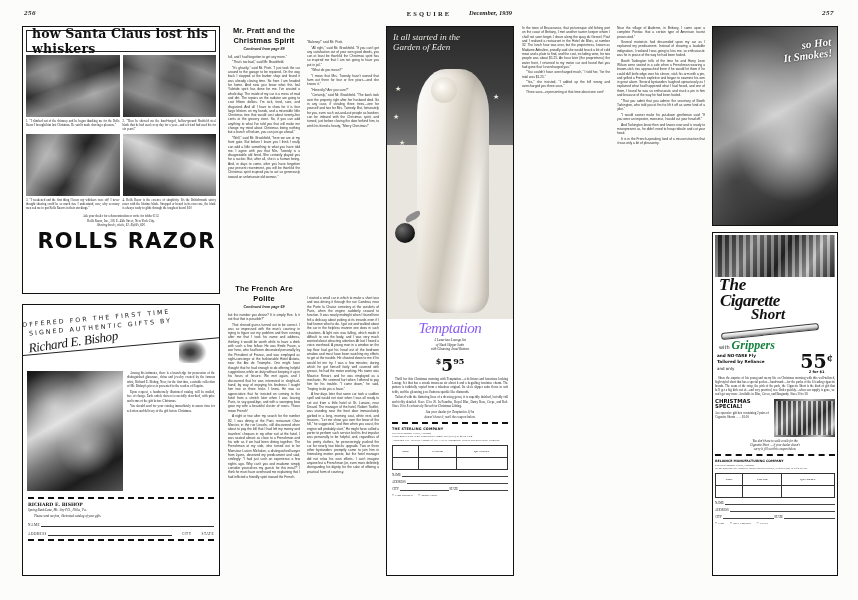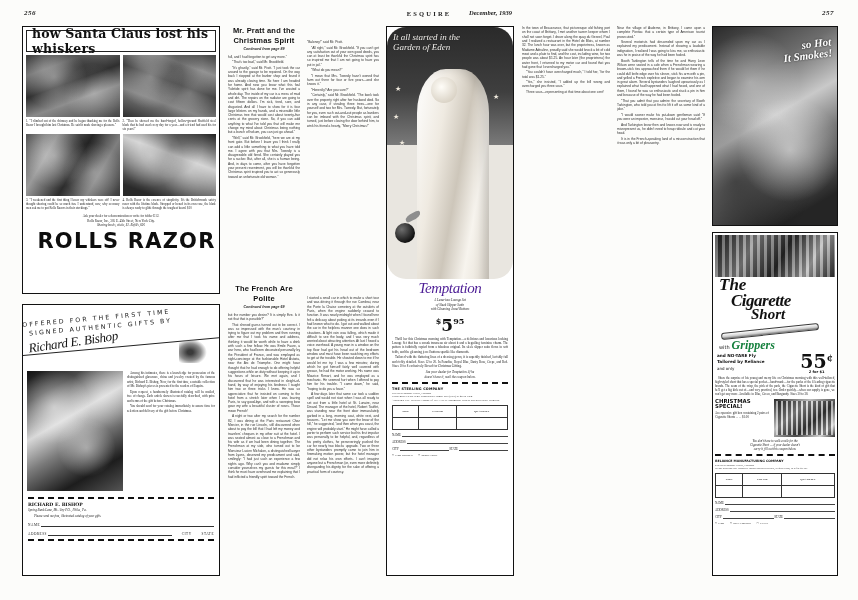--- a/index.html
+++ b/index.html
@@ -70,36 +70,36 @@
   .cp-name{font-family:"DejaVu Serif",serif;font-size:4.6px;font-weight:bold;color:#111;}
   .cp-addr{font-size:3.3px;font-style:italic;color:#222;margin-top:.5px;}
   .cp-ask{font-size:3.2px;font-style:italic;color:#222;margin:2px 0 0 6px;}
   .fl{display:flex;align-items:flex-end;margin-top:3px;font-size:3.4px;letter-spacing:.5px;color:#222;}
   .fl .lbl{white-space:nowrap;}
   .fl .ln{flex:1;border-bottom:1px solid #333;margin-left:1px;height:5px;}
   .fl .lbl2{margin-left:10px;white-space:nowrap;}
 
   
   #temptation-ad{position:absolute;left:386px;top:26px;width:128px;height:550px;background:#fff;border:1px solid #111;box-sizing:border-box;overflow:hidden;}
-  .temp-art{position:relative;height:252px;background:#e9e6e0;overflow:hidden;border-radius:19px;}
+  .temp-art{position:relative;height:292px;background:#e9e6e0;overflow:hidden;}
   .temp-dark{position:absolute;left:0;top:0;width:100%;height:118px;
      background:linear-gradient(180deg,#2a2a2a,#3f3f3f 55%,#7a7a7a);}
   .temp-script{position:absolute;left:6px;top:5px;font-family:"Liberation Serif",serif;font-style:italic;
      font-size:9px;color:#f4f2ee;line-height:1.15;text-shadow:0 0 1px rgba(0,0,0,.6);}
   .star{position:absolute;color:#efe9dd;font-size:7px;}
   .figure{position:absolute;left:30px;top:42px;width:72px;height:244px;
      background:linear-gradient(100deg,#ffffff 0%,#efeae1 30%,#cdc6ba 52%,#f7f4ee 72%,#ded7cb 100%);
      border-radius:40% 40% 22% 22%/18% 18% 8% 8%;box-shadow:inset -6px 0 10px rgba(0,0,0,.16);}
   .figure:after{content:"";position:absolute;left:14px;top:8px;width:26px;height:26px;border-radius:50%;
      background:radial-gradient(circle at 40% 38%,#fffdf8,#cdc4b4);}
   .apple{position:absolute;left:8px;top:196px;width:20px;height:20px;border-radius:50%;
      background:radial-gradient(circle at 34% 32%,#6e6e6e,#111 72%);}
   .leaf{position:absolute;left:18px;top:186px;width:16px;height:7px;border-radius:60% 20%;
      background:#8e8e8e;transform:rotate(-24deg);}
-  .temp-logo{font-family:"Liberation Serif",serif;font-style:italic;font-size:15px;color:#4c1d95;
+  .temp-logo{font-family:"Liberation Serif",serif;font-style:italic;font-size:15px;color:#8b5cf6;
      text-align:center;margin-top:1px;letter-spacing:-.4px;}
   .temp-desc{font-size:3.3px;font-style:italic;text-align:center;line-height:1.4;color:#222;margin-top:1px;}
   .temp-price{text-align:center;font-family:"DejaVu Serif",serif;font-weight:bold;font-size:17px;color:#111;margin:3px 0 2px;}
   .temp-price sup{font-size:8px;vertical-align:super;}
   .temp-copy{font-size:3.2px;line-height:1.35;text-align:justify;padding:0 5px;color:#222;}
   .temp-copy p{margin:0 0 1.4px 0;text-indent:3px;}
   .temp-ital{font-style:italic;text-align:center;font-size:3.3px;line-height:1.35;padding:0 5px;margin-top:2px;color:#222;}
   .ord{padding:0 5px;}
   .ord-co{font-family:"DejaVu Sans",sans-serif;font-size:3.4px;font-weight:bold;color:#111;letter-spacing:.2px;}
   .ord-ad{font-size:2.9px;color:#333;}
@@ -124,21 +124,21 @@
      font-family:"Liberation Serif",serif;font-style:italic;font-weight:bold;font-size:11px;
      color:#fff;line-height:1.02;transform:rotate(-7deg);text-shadow:0 0 2px rgba(0,0,0,.85);}
 
   
   #cig-ad{position:absolute;left:712px;top:232px;width:126px;height:344px;background:#fff;border:1px solid #111;box-sizing:border-box;overflow:hidden;padding:2px;}
   .cig-photo{height:42px;background:linear-gradient(120deg,#1c1c1c,#8d8d8d 30%,#2a2a2a 55%,#b5b5b5 78%,#303030);position:relative;overflow:hidden;}
   .cig-photo:after{content:"";position:absolute;inset:0;
      background:repeating-linear-gradient(90deg,rgba(255,255,255,.30) 0 3px,rgba(0,0,0,.25) 3px 7px);}
   .cig-title{font-family:"Liberation Serif",serif;font-style:italic;font-weight:bold;color:#111;line-height:.92;}
   .cig-title .w1{font-size:17px;display:block;margin-left:4px;}
-  .cig-title .w2{font-size:17px;display:block;margin-left:16px;letter-spacing:-.5px;}
+  .cig-title .w2{font-size:17px;display:block;margin-left:5px;letter-spacing:-.5px;}
   .cig-title .w3{font-size:15px;display:block;margin-left:36px;}
   .cig-stick{height:14px;margin:1px 2px;position:relative;}
   .cig-stick:before{content:"";position:absolute;left:4px;top:5px;width:96px;height:5px;border-radius:3px;
      background:linear-gradient(180deg,#fff,#cdcdcd 60%,#6f6f6f);border:.5px solid #3a3a3a;transform:rotate(-6deg);}
   .cig-grip{display:flex;align-items:baseline;margin-left:4px;}
   .cig-grip .with{font-size:5px;font-family:"DejaVu Sans",sans-serif;}
   .cig-grip .grip{font-family:"Liberation Serif",serif;font-style:italic;font-weight:bold;font-size:12px;margin-left:2px;color:#15803d;}
   .cig-price{display:flex;align-items:flex-start;justify-content:space-between;margin:0 2px;}
   .cig-left{font-family:"DejaVu Sans",sans-serif;font-size:4.2px;font-weight:bold;line-height:1.5;color:#111;}
   .cig-left .only{font-weight:normal;font-size:4px;}

